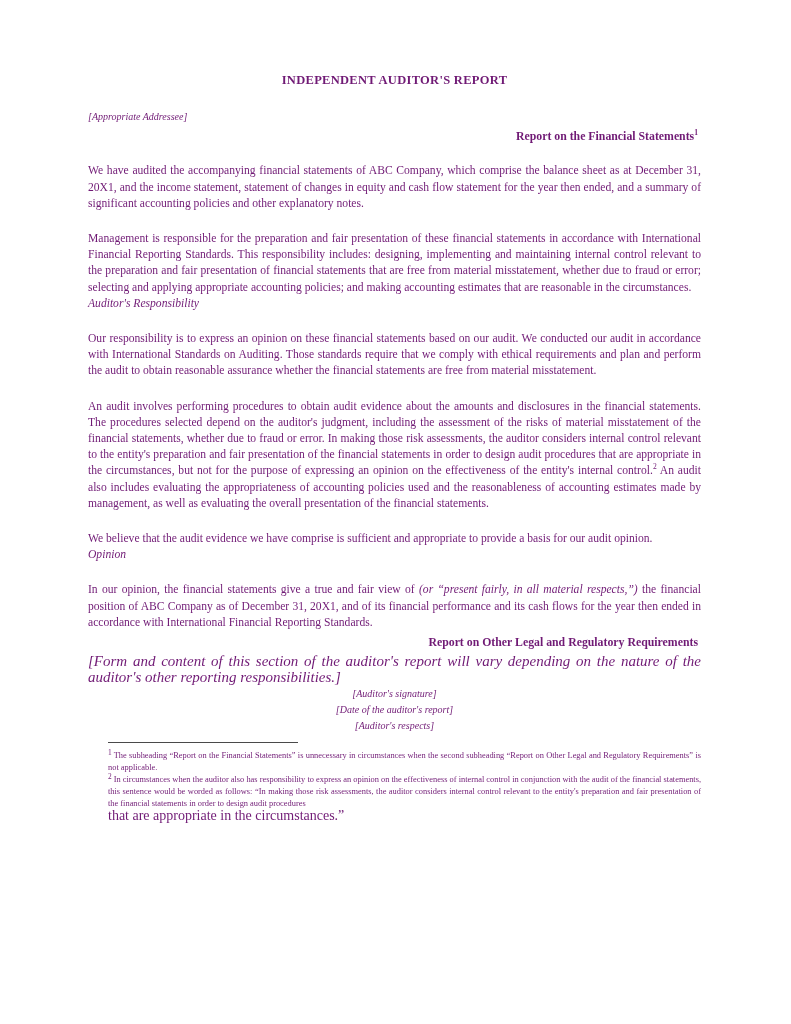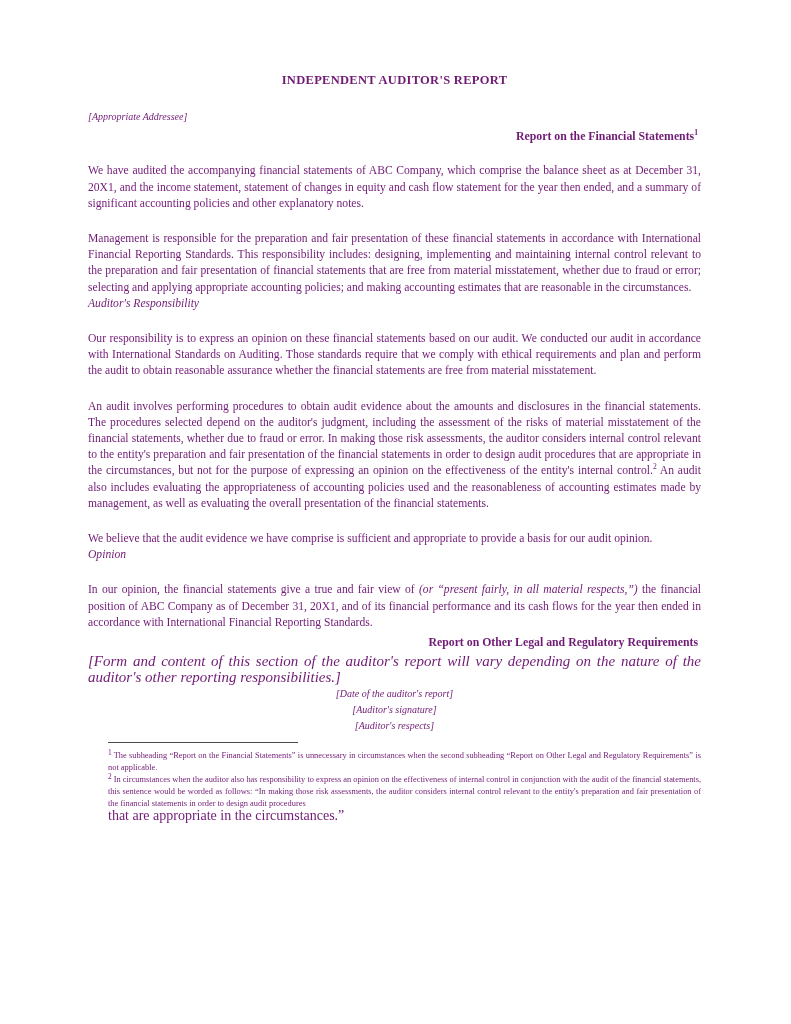--- a/index.html
+++ b/index.html
@@ -132,22 +132,22 @@
     <p class="para gap-md">We believe that the audit evidence we have comprise is sufficient and appropriate to provide a basis for our audit opinion.</p>
 
     <div class="heading-italic gap-lg">Opinion</div>
 
     <p class="para gap-md"><span>In our opinion, the financial statements give a true and fair view of </span><span class="inline-italic">(or “present fairly, in all material respects,”)</span><span> the financial position of ABC Company as of December 31, 20X1, and of its financial performance and its cash flows for the year then ended in accordance with International Financial Reporting Standards.</span></p>
 
     <div class="heading-bold gap-lg">Report on Other Legal and Regulatory Requirements</div>
 
     <p class="italic-block gap-md">[Form and content of this section of the auditor's report will vary depending on the nature of the auditor's other reporting responsibilities.]</p>
 
+    <div class="italic-line">[Auditor's signature]</div>
     <div class="italic-line">[Date of the auditor's report]</div>
-    <div class="italic-line">[Auditor's signature]</div>
     <div class="italic-line">[Auditor's respects]</div>
 
     <div class="footnotes">
       <div class="footnote-sep"></div>
       <p class="footnote" style="margin-top:7px;"><span class="fn-num">1</span><span>The subheading “Report on the Financial Statements” is unnecessary in circumstances when the second subheading “Report on Other Legal and Regulatory Requirements” is not applicable.</span></p>
       <p class="footnote"><span class="fn-num">2</span><span>In circumstances when the auditor also has responsibility to express an opinion on the effectiveness of internal control in conjunction with the audit of the financial statements, this sentence would be worded as follows: “In making those risk assessments, the auditor considers internal control relevant to the entity's preparation and fair presentation of the financial statements in order to design audit procedures</span></p>
       <p class="footnote-tail">that are appropriate in the circumstances.”</p>
     </div>
 
   </div>

